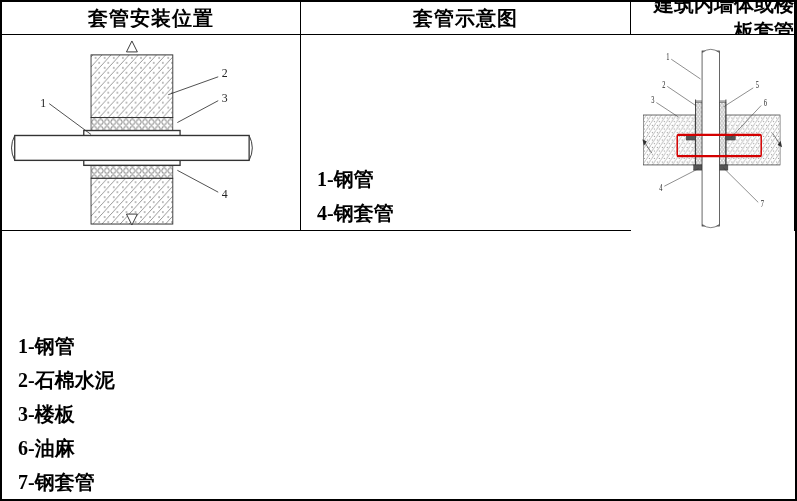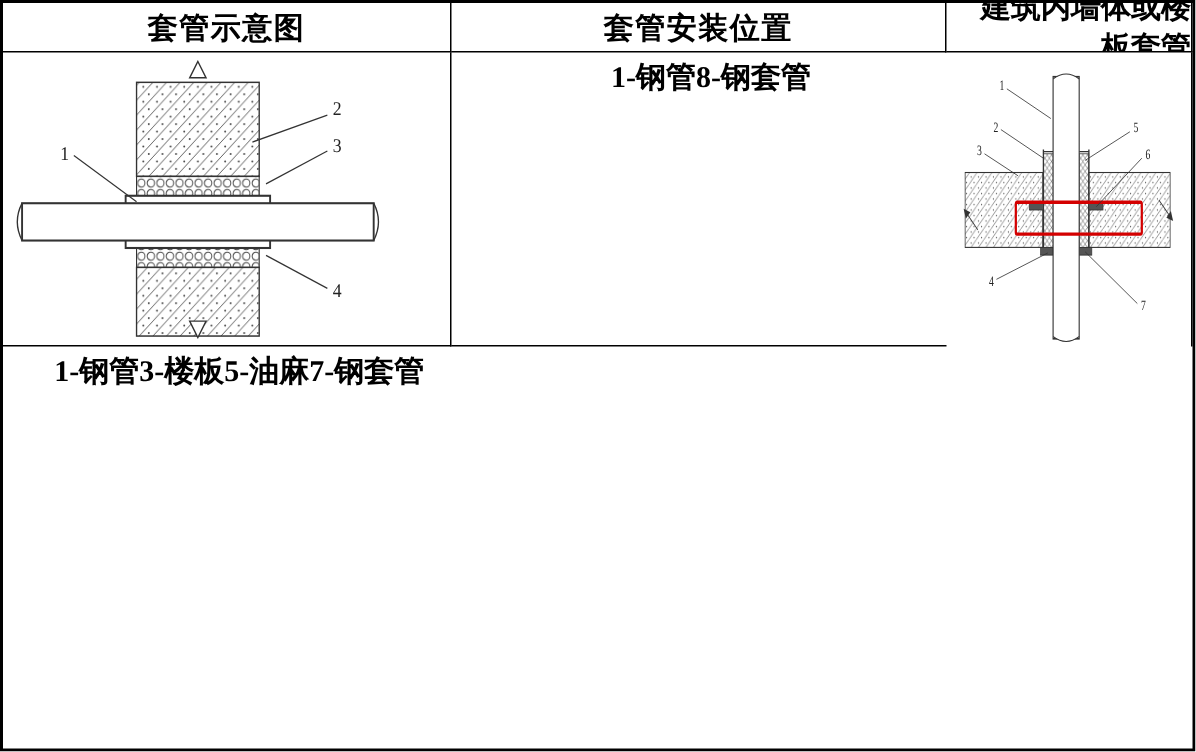--- a/index.html
+++ b/index.html
@@ -11,35 +11,35 @@
   .tbl{display:grid;width:100%;height:100%;
     grid-template-columns:299px 330px 1fr;
     grid-template-rows:33px 196px 1fr;}
   .cell{box-sizing:border-box;overflow:hidden;}
   .bR{border-right:1.5px solid #000;}
   .bB{border-bottom:1.5px solid #000;}
   .hd{display:flex;align-items:center;justify-content:center;
       font-weight:bold;font-size:20px;letter-spacing:1px;}
   .pos{display:flex;align-items:center;padding-left:6px;
       font-weight:bold;font-size:20px;text-align:right;}
-  .leg{display:flex;justify-content:center;
+  .leg{display:flex;flex-direction:column;justify-content:flex-end;
       padding-left:16px;font-weight:bold;font-size:20px;}
   .leg .li{line-height:34px;}
   .diag{position:relative;}
   .diag svg{display:block;width:100%;height:100%;}
   text{font-family:"Liberation Serif","DejaVu Serif",serif;font-size:13px;fill:#222;}
 </style>
 </head>
 <body>
 
 <div class="page">
   <div class="tbl">
 
+    <div class="cell bR bB hd">套管安装位置</div>
     <div class="cell bR bB hd">套管示意图</div>
-    <div class="cell bR bB hd">套管安装位置</div>
 
     <div class="cell bR bB pos">建筑内墙体或楼板套管</div>
 
     <div class="cell bR bB diag">
       <svg viewBox="0 0 328 196" preserveAspectRatio="none">
         <defs>
           <pattern id="conc1" width="10" height="10" patternUnits="userSpaceOnUse">
             <path d="M0 10 L10 0" stroke="#444" stroke-width="0.6"></path>
             <circle cx="3" cy="3" r="0.7" fill="#444"></circle>
             <circle cx="7" cy="8" r="0.7" fill="#444"></circle>
@@ -71,21 +71,21 @@
 
         <text x="42" y="72">1</text>
         <text x="242" y="42">2</text>
         <text x="242" y="67">3</text>
         <text x="242" y="164">4</text>
       </svg>
     </div>
 
     <div class="cell bB leg">
       <div class="li">1-钢管</div>
-      <div class="li">8-钢套管</div>
+      <div class="li">4-钢套管</div>
     </div>
 
 
     <div class="cell bR diag">
       <svg viewBox="0 0 328 267" preserveAspectRatio="none">
         <defs>
           <pattern id="conc2" width="10" height="10" patternUnits="userSpaceOnUse">
             <path d="M0 10 L10 0" stroke="#444" stroke-width="0.6"></path>
             <circle cx="3" cy="3" r="0.7" fill="#444"></circle>
             <circle cx="7" cy="8" r="0.7" fill="#444"></circle>
@@ -136,19 +136,20 @@
         <text x="41" y="93">3</text>
         <text x="57" y="212">4</text>
         <text x="251" y="72">5</text>
         <text x="267" y="97">6</text>
         <text x="261" y="234">7</text>
       </svg>
     </div>
 
     <div class="cell leg">
       <div class="li">1-钢管</div>
+      <div class="li">2-石棉水泥</div>
       <div class="li">3-楼板</div>
-      <div class="li">5-油麻</div>
+      <div class="li">6-油麻</div>
       <div class="li">7-钢套管</div>
     </div>
 
   </div>
 </div>
 
 </body></html>

